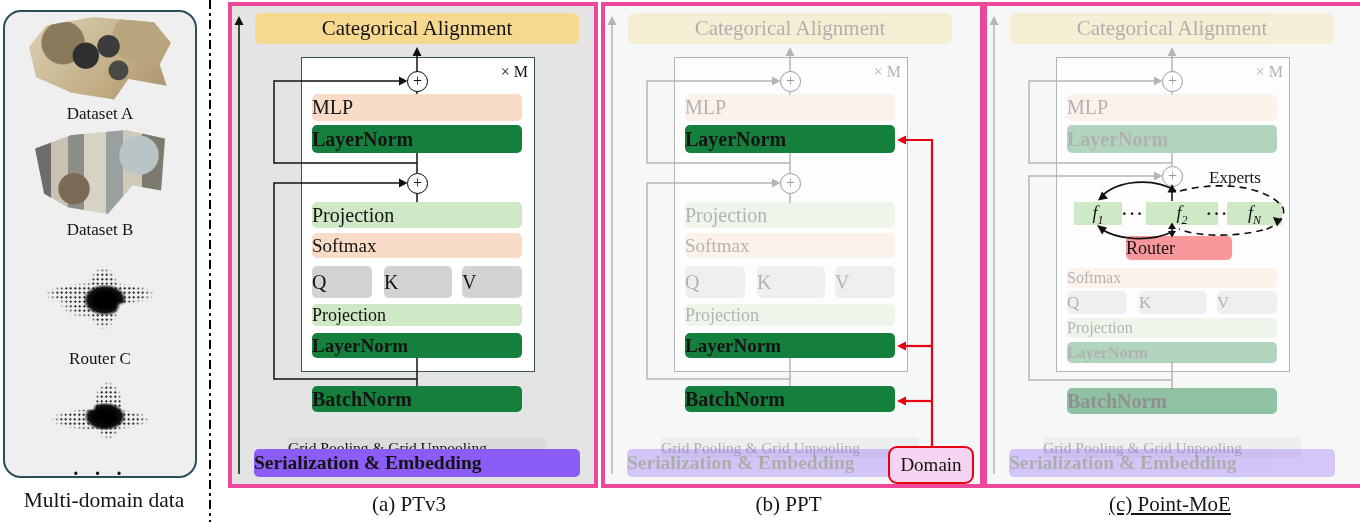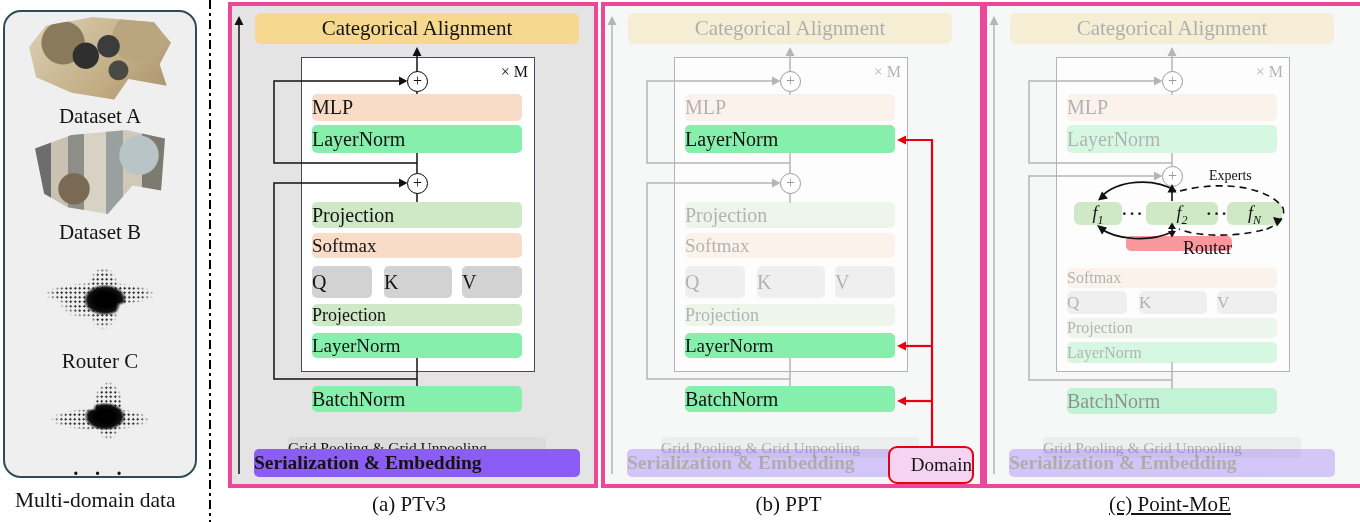--- a/index.html
+++ b/index.html
@@ -1,21 +1,21 @@
 <!DOCTYPE html>
 <html><head>
 <meta charset="utf-8">
 <style>
   html,body{margin:0;padding:0;background:#fff;}
   #fig{position:relative;width:1360px;height:522px;background:#ffffff;
        font-family:"Liberation Serif","DejaVu Serif",serif;color:#141414;overflow:hidden;}
   
   #side-panel{position:absolute;left:3px;top:10px;width:190px;height:464px;
       background:#efefef;border:2px solid #2e4d5a;border-radius:18px;}
-  .ds-label{position:absolute;left:0;width:100%;text-align:center;font-size:21px;}
+  .ds-label{position:absolute;left:0;width:100%;text-align:center;font-size:17px;}
   .pc{position:absolute;}
   #pcA{left:24px;top:5px;width:142px;height:86px;
       clip-path:polygon(12% 10%,45% 0,88% 6%,100% 30%,92% 55%,97% 80%,70% 72%,60% 96%,30% 88%,5% 70%,0 35%);
       background-image:
         radial-gradient(circle at 40% 45%,#2f2f2f 0 13%,transparent 14%),
         radial-gradient(circle at 56% 34%,#3c3c3c 0 11%,transparent 12%),
         radial-gradient(circle at 63% 62%,#4a4a44 0 9%,transparent 10%),
         radial-gradient(circle at 24% 30%,#8a7a5c 0 17%,transparent 18%),
         radial-gradient(circle at 76% 24%,#b9a67f 0 19%,transparent 20%),
         linear-gradient(135deg,#ddd2b6,#c2ad85 60%,#a6906b);}
@@ -35,37 +35,37 @@
          radial-gradient(ellipse 30% 28% at 44% 54%,#000 40%,transparent 66%);}
   #pcD{left:18px;top:360px;width:155px;height:86px;
       -webkit-mask:radial-gradient(ellipse 45% 18% at 50% 55%,#000 55%,transparent 72%),
          radial-gradient(ellipse 14% 48% at 55% 45%,#000 55%,transparent 72%);
       mask:radial-gradient(ellipse 45% 18% at 50% 55%,#000 55%,transparent 72%),
          radial-gradient(ellipse 14% 48% at 55% 45%,#000 55%,transparent 72%);}
   .core{position:absolute;left:40%;top:36%;width:26%;height:32%;
       background:radial-gradient(ellipse,#000 35%,#111 58%,transparent 75%);}
   #side-dots{position:absolute;left:0;top:450px;width:100%;text-align:center;
       font-size:20px;letter-spacing:5px;font-weight:bold;}
-  #side-caption{position:absolute;left:15px;top:488px;width:206px;text-align:left;font-size:21.5px;}
+  #side-caption{position:absolute;left:1px;top:488px;width:206px;text-align:center;font-size:21.5px;}
   
   #separator{position:absolute;left:209px;top:0;width:2px;height:522px;
       background:repeating-linear-gradient(#000 0 9px,transparent 9px 13px,#000 13px 16px,transparent 16px 20px);}
   
   .panel{position:absolute;top:2px;height:478px;border:4px solid #ec4899;}
   #panel-a{left:228px;width:362px;background:#e4e4e4;}
   #panel-b{left:601px;width:375px;background:#f6f8f8;}
   #panel-c{left:983px;width:374px;background:#f6f8f8;}
   .cat{position:absolute;left:23px;top:7px;width:324px;height:31px;background:#f6d98f;
       border-radius:6px;text-align:center;font-size:21px;line-height:31px;z-index:3;}
   .inner{position:absolute;left:69px;top:51px;width:232px;height:313px;background:#fff;
       border:1.4px solid #37505a;z-index:1;}
   .inner.dim{border-color:#b4b4b4;background:#fdfdfd;}
   .timesM{position:absolute;left:240px;top:57px;width:56px;text-align:right;font-size:16px;z-index:3;}
   .blk{position:absolute;left:80px;width:210px;text-align:left;border-radius:5px;z-index:3;}
-  .peach{background:#f8dcc8;} .blue{background:#86efac;} .green{background:#cfe8c6;}
+  .peach{background:#f8dcc8;} .blue{background:#15803d;font-weight:bold;} .green{background:#cfe8c6;}
   .qkv{background:#d2d2d2;} .gridg{background:#dbdbdb;} .pinkb{background:#8b5cf6;font-weight:bold;}
   .r-mlp{top:88px;height:27px;font-size:20px;line-height:27px;}
   .r-ln1{top:119px;height:28px;font-size:20px;line-height:28px;}
   .r-proj1{top:196px;height:26px;font-size:20px;line-height:26px;}
   .r-soft{top:227px;height:25px;font-size:19px;line-height:25px;}
   .r-q{top:260px;height:32px;font-size:20px;line-height:32px;left:80px;width:60px;}
   .r-k{top:260px;height:32px;font-size:20px;line-height:32px;left:152px;width:68px;}
   .r-v{top:260px;height:32px;font-size:20px;line-height:32px;left:230px;width:60px;}
   .r-proj2{top:298px;height:22px;font-size:18px;line-height:22px;}
   .r-ln2{top:327px;height:25px;font-size:19px;line-height:25px;}
@@ -81,29 +81,29 @@
   .c-ln2{top:336px;height:21px;font-size:16px;line-height:21px;}
   .c-bn{top:382px;height:26px;font-size:20px;line-height:26px;}
   .plus{position:absolute;width:19px;height:19px;border:1.6px solid #000;border-radius:50%;
       background:#fff;z-index:4;font-size:16px;line-height:18px;text-align:center;}
   .plus.dim{border-color:#9a9a9a;color:#9a9a9a;}
   .pos-top{left:175px;top:65px;} .pos-mid{left:175px;top:167px;} .pos-midc{left:175px;top:160px;}
   .faded{opacity:.32;}
   .wires{position:absolute;left:0;top:0;z-index:2;}
   .overlay{position:absolute;left:0;top:0;z-index:5;}
   
-  .expert{position:absolute;top:196px;height:23px;background:#cfe8c6;border-radius:6px;z-index:3;
+  .expert{position:absolute;top:196px;height:23px;background:#cfe8c6;border-radius:1px;z-index:3;
       text-align:center;font-size:18px;line-height:22px;font-style:italic;}
   .expert sub{font-size:12px;font-style:italic;}
   .edots{position:absolute;top:198px;z-index:3;text-align:center;font-size:17px;font-weight:bold;letter-spacing:2px;}
-  .experts-label{position:absolute;left:222px;top:162px;font-size:14px;z-index:6;}
-  .router{position:absolute;left:139px;top:230px;width:106px;height:15px;background:#f9989c;
-      border-radius:5px;text-align:right;font-size:18px;line-height:24px;z-index:3;}
+  .experts-label{position:absolute;left:222px;top:162px;font-size:17px;z-index:6;}
+  .router{position:absolute;left:139px;top:230px;width:106px;height:24px;background:#f9989c;
+      border-radius:5px;text-align:left;font-size:18px;line-height:24px;z-index:3;}
   .domain{position:absolute;left:283px;top:440px;width:82px;height:34px;background:#f5d4f1;
-      border:2.2px solid #e60012;border-radius:9px;text-align:right;font-size:19px;line-height:34px;z-index:6;}
+      border:2.2px solid #e60012;border-radius:9px;text-align:center;font-size:19px;line-height:34px;z-index:6;}
   .caption{position:absolute;top:492px;text-align:center;font-size:21px;}
   #cap-a{left:228px;width:362px;} #cap-b{left:601px;width:375px;} #cap-c{left:983px;width:374px;text-decoration:underline;}
 </style>
 </head>
 <body>
 
 <div id="fig">
 
   <div id="side-panel">
     <div id="pcA" class="pc"></div>

